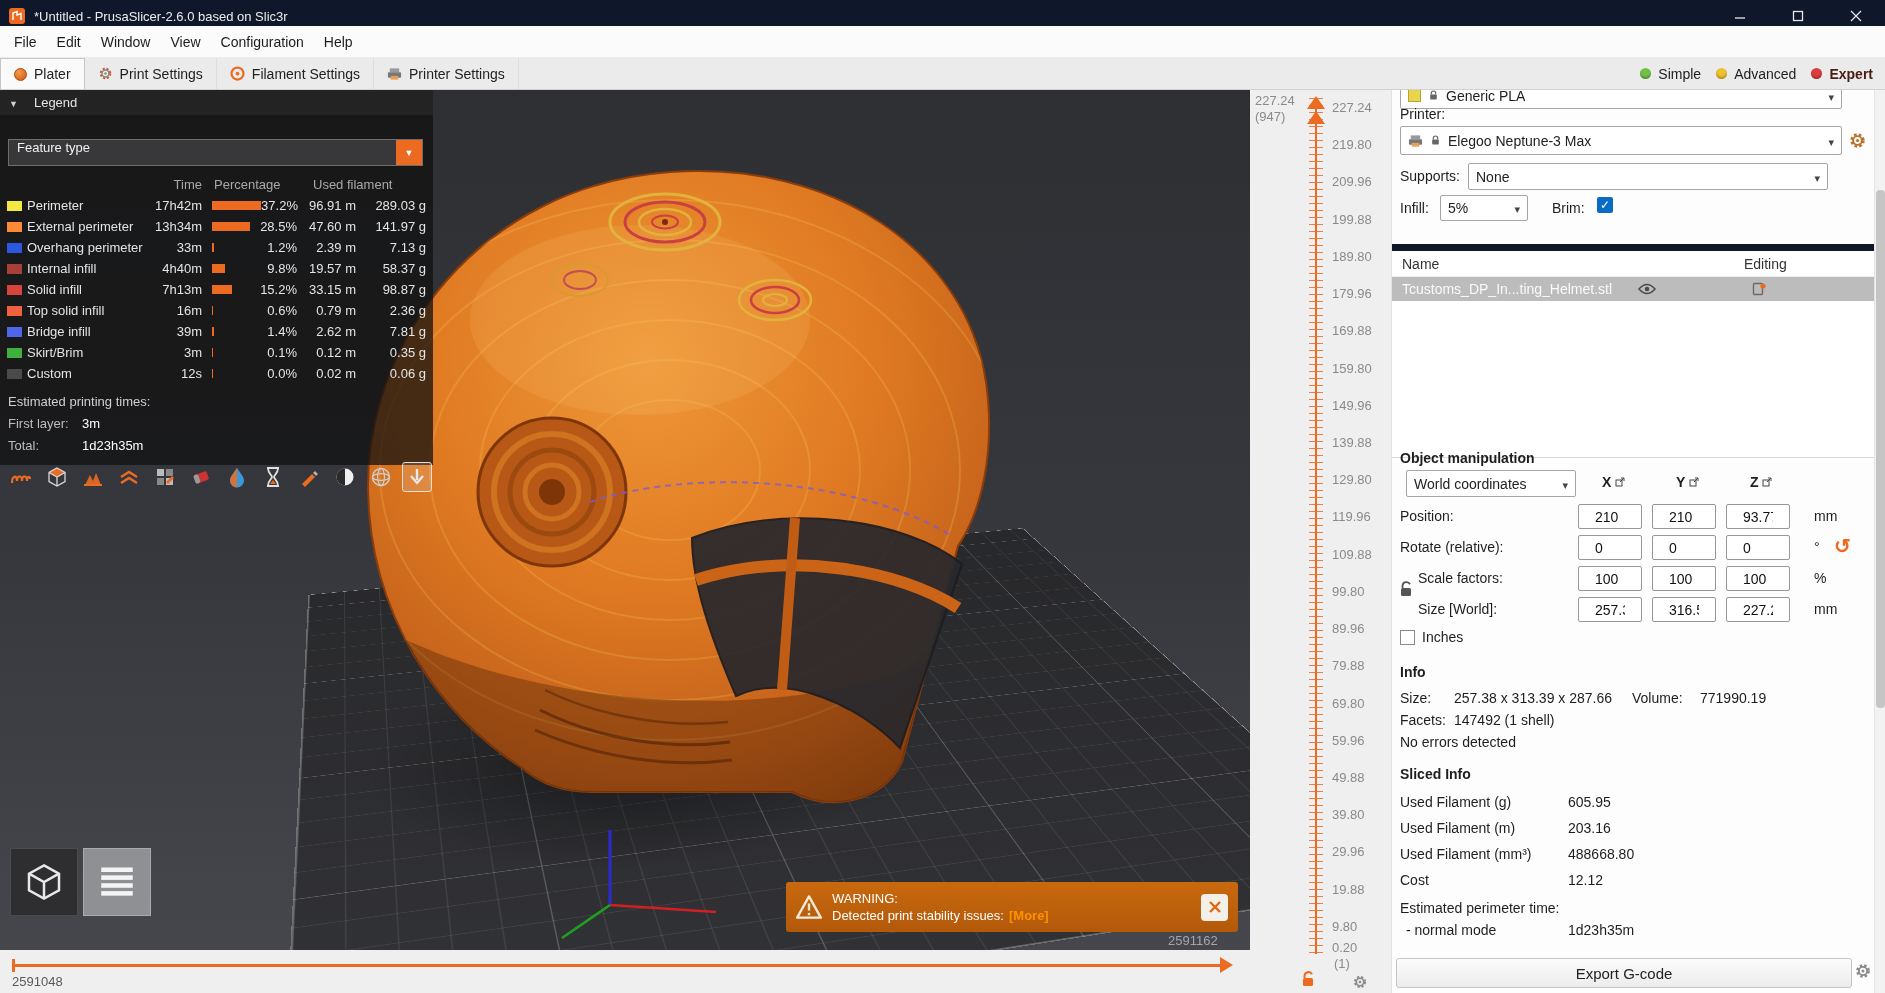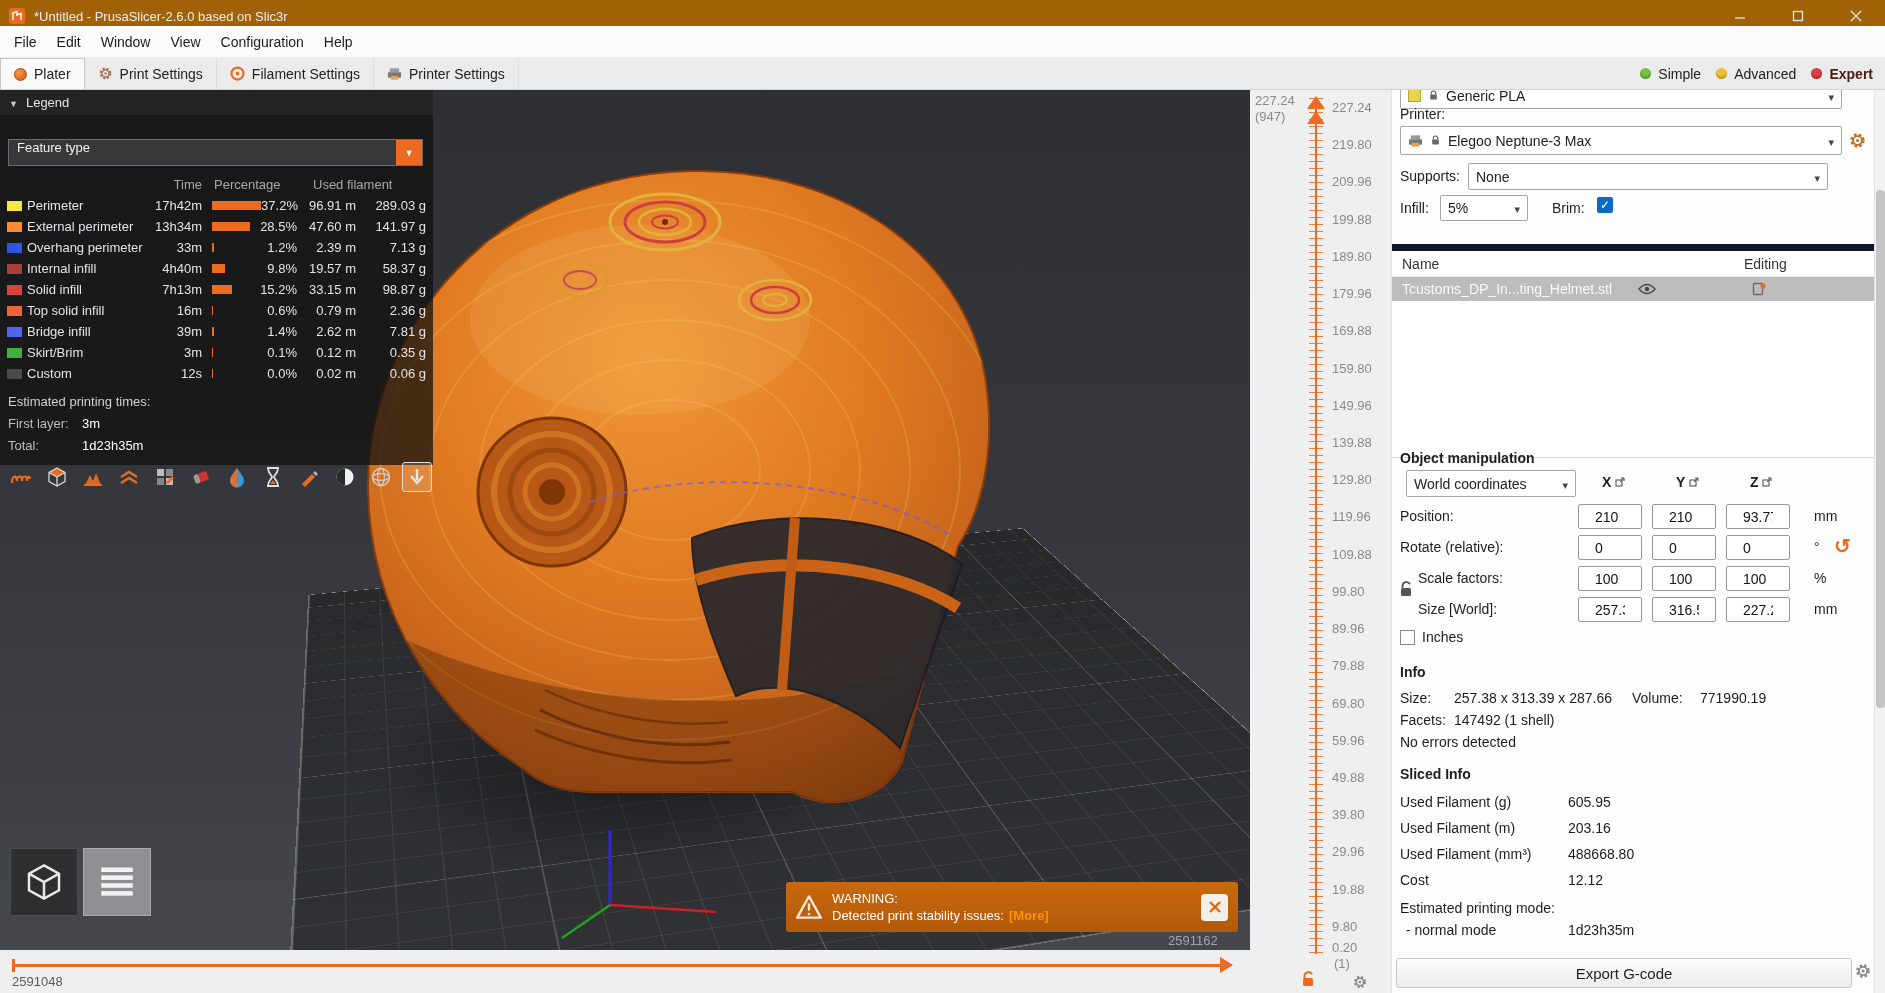--- a/index.html
+++ b/index.html
@@ -1,20 +1,20 @@
 <!DOCTYPE html>
 <html><head>
 <meta charset="utf-8">
 <style>
 *{box-sizing:border-box;margin:0;padding:0;}
 html,body{width:1885px;height:993px;}
 body{position:relative;overflow:hidden;background:#f0f0f0;font-family:"Liberation Sans",sans-serif;}
 
 
-#titlebar{position:absolute;left:0;top:0;width:1885px;height:32px;background:#a16207;display:flex;align-items:center;color:#ececec;font-size:13px;}
+#titlebar{position:absolute;left:0;top:0;width:1885px;height:32px;background:#0f172a;display:flex;align-items:center;color:#ececec;font-size:13px;}
 #titlebar .logo{width:16px;height:16px;margin:0 9px;}
 .wbtns{margin-left:auto;display:flex;height:100%;}
 .wbtn{width:58px;height:100%;display:flex;align-items:center;justify-content:center;}
 
 
 #menubar{position:absolute;top:26px;left:0;width:1885px;height:32px;background:#fbfbfb;border-bottom:1px solid #ececec;display:flex;align-items:center;font-size:14px;color:#1c1c1c;padding-left:4px;}
 .mitem{padding:0 10px;height:100%;display:flex;align-items:center;}
 
 
 #tabbar{position:absolute;top:58px;left:0;width:1885px;height:32px;background:#ebebeb;border-bottom:1px solid #d2d2d2;display:flex;align-items:stretch;font-size:14px;color:#222;}
@@ -36,21 +36,21 @@
   repeating-linear-gradient(0deg,rgba(255,255,255,.09) 0 1px,transparent 1px 40px);
  border:1px solid rgba(255,255,255,.32);
  transform:translate(-50%,-50%) perspective(1500px) rotateX(62deg) rotateZ(-14deg);}
 #shadow{position:absolute;left:360px;top:560px;width:560px;height:220px;z-index:2;background:radial-gradient(ellipse at center,rgba(0,0,0,.42),rgba(0,0,0,0) 68%);transform:rotate(-4deg);}
 #helmet{position:absolute;left:340px;top:60px;width:680px;height:660px;z-index:3;}
 #axes{position:absolute;left:520px;top:720px;width:260px;height:140px;z-index:4;}
 #endlabel{position:absolute;left:1168px;top:843px;font-size:13px;color:#a2a6ab;z-index:5;}
 
 
 #legend{position:absolute;left:0;top:0;width:433px;z-index:10;background:rgba(16,16,16,.74);color:#e4e4e4;padding-bottom:12px;}
-.lhead{height:25px;display:flex;align-items:center;gap:8px;padding-left:9px;font-size:13px;background:rgba(255,255,255,.05);}
+.lhead{height:25px;display:flex;align-items:center;gap:16px;padding-left:9px;font-size:13px;background:rgba(255,255,255,.05);}
 .tri::after{content:"▼";font-size:9px;color:#cfcfcf;}
 .ftcombo{margin:24px 10px 7px 8px;height:27px;background:#38383a;border:1px solid #6e6e6e;display:flex;position:relative;font-size:13px;color:#f0f0f0;padding-left:8px;}
 .obtn{position:absolute;right:0;top:0;width:26px;height:25px;background:#ED6B21;color:#fff;display:flex;align-items:center;justify-content:center;}
 .obtn::after{content:"▼";font-size:9px;}
 .lg-row{display:grid;grid-template-columns:27px 118px 57px 97px 62px 70px;align-items:center;height:21px;font-size:13px;}
 .lg-head{color:#a9a9a9;height:22px;}
 .sw{width:15px;height:10px;margin-left:7px;}
 .l-lbl{white-space:nowrap;}
 .l-tm{text-align:right;}
 .barcell{display:flex;align-items:center;padding:0 2px 0 10px;}
@@ -698,21 +698,21 @@
     <span class="slabel" style="left:176px">203.16</span>
   </div>
   <div class="srow" style="top:756px">
     <span class="slabel" style="left:8px">Used Filament (mm³)</span>
     <span class="slabel" style="left:176px">488668.80</span>
   </div>
   <div class="srow" style="top:782px">
     <span class="slabel" style="left:8px">Cost</span>
     <span class="slabel" style="left:176px">12.12</span>
   </div>
-  <span class="slabel" style="left:8px;top:810px">Estimated printing mode:</span>
+  <span class="slabel" style="left:8px;top:810px">Estimated perimeter time:</span>
   <span class="slabel" style="left:14px;top:832px">- normal mode</span>
   <span class="slabel" style="left:176px;top:832px">1d23h35m</span>
 
   <div id="exportbtn">
       <span>Export G-code</span>
     </div>
   <svg style="position:absolute;left:462px;top:872px" width="18" height="18" viewBox="0 0 20 20">
       <circle cx="10" cy="10" r="6" fill="none" stroke="#8a8a8a" stroke-width="3.2" stroke-dasharray="2.6 2.2"></circle>
       <circle cx="10" cy="10" r="4.6" fill="none" stroke="#8a8a8a" stroke-width="2"></circle>
       <circle cx="10" cy="10" r="1.7" fill="#8a8a8a"></circle>

